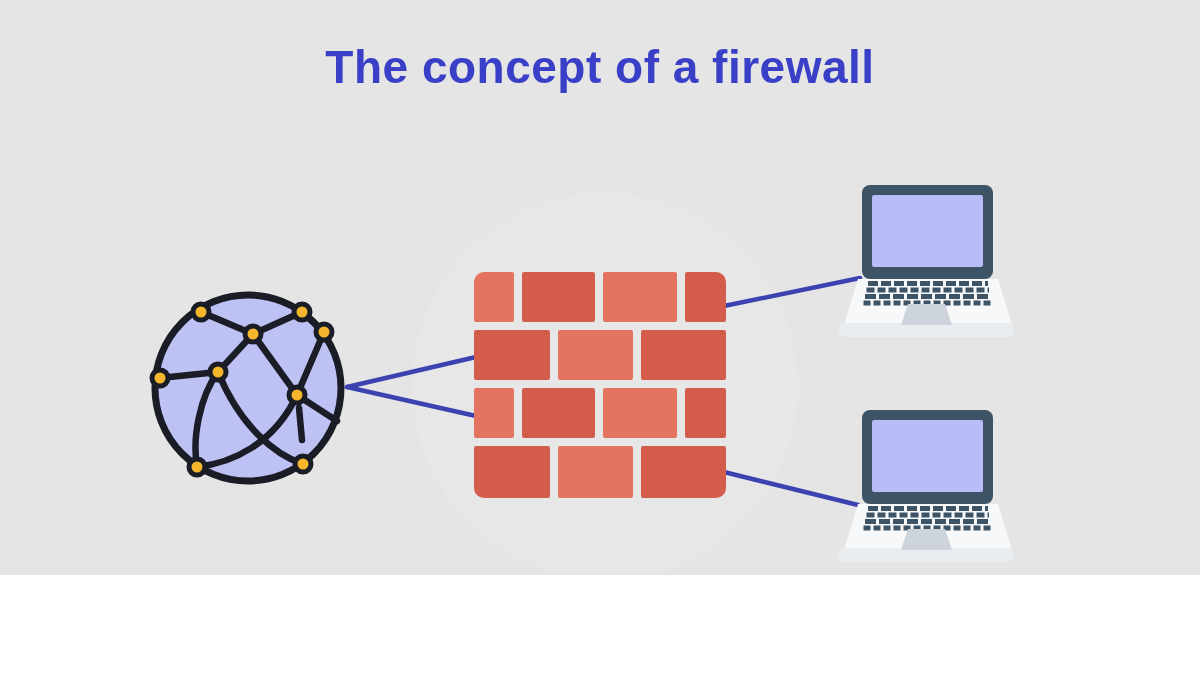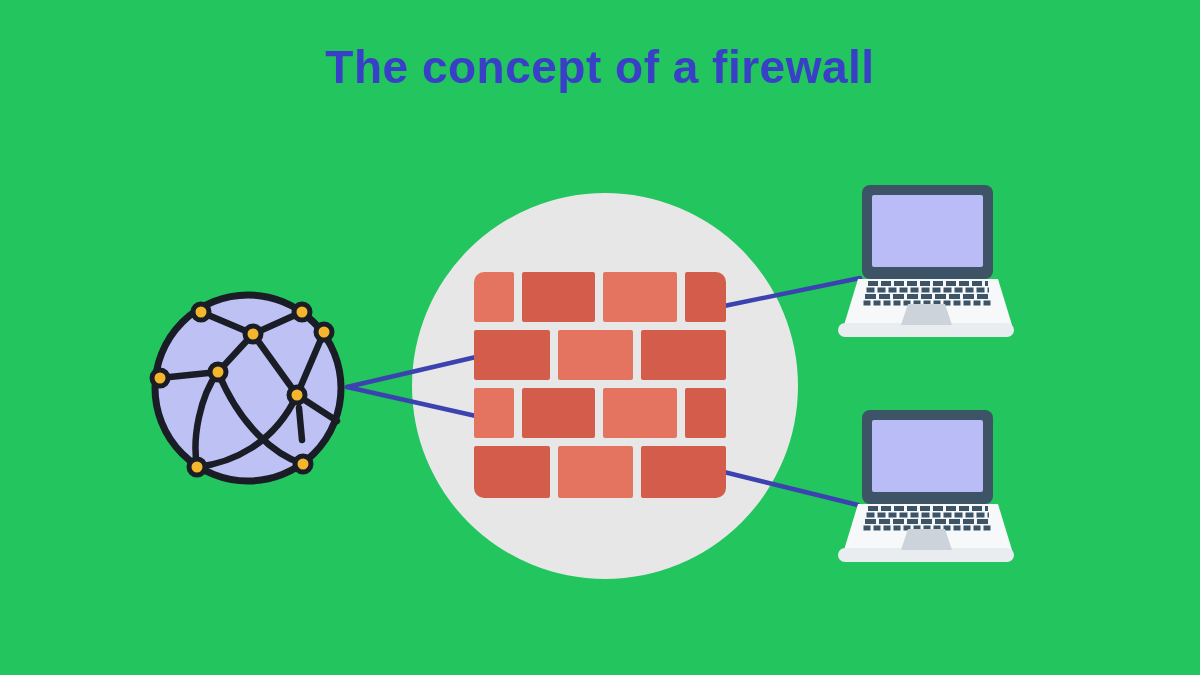--- a/index.html
+++ b/index.html
@@ -4,22 +4,22 @@
 <style>
   html, body {
     margin: 0;
     padding: 0;
     background: #ffffff;
     font-family: "Liberation Sans", sans-serif;
   }
   .stage {
     position: relative;
     width: 1200px;
-    height: 675px;
-    background: #22c55e;
+    height: 575px;
+    background: #e5e5e5;
     overflow: hidden;
   }
   .page-title {
     position: absolute;
     top: 40px;
     left: 0;
     width: 100%;
     margin: 0;
     text-align: center;
     font-size: 46px;

